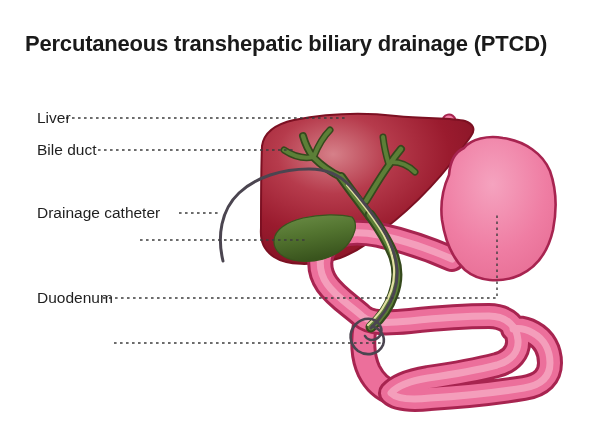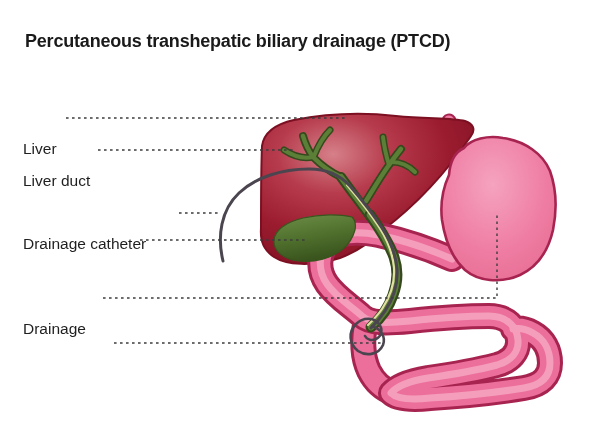--- a/index.html
+++ b/index.html
@@ -1,25 +1,25 @@
 <!DOCTYPE html>
 <html><head>
 <meta charset="utf-8">
 <style>
   html,body{margin:0;padding:0;}
   body{width:600px;height:440px;background:#ffffff;font-family:"Liberation Sans",sans-serif;}
   #page{position:relative;width:600px;height:440px;background:#ffffff;overflow:hidden;}
   #art{position:absolute;left:0;top:0;}
   .title{
     position:absolute;left:25px;top:31px;
-    font-size:18px;font-weight:700;color:#1a1a1a;letter-spacing:-0.2px;white-space:nowrap;
+    font-size:22px;font-weight:700;color:#1a1a1a;letter-spacing:-0.2px;white-space:nowrap;
   }
   .label{
-    position:absolute;left:23px;
-    font-size:15.5px;color:#1f1f1f;white-space:nowrap;line-height:17px;margin-top:31px;
+    position:absolute;left:37px;
+    font-size:15.5px;color:#1f1f1f;white-space:nowrap;line-height:17px;
   }
   .lbl-liver{top:109px;}
   .lbl-bileduct{top:141px;}
   .lbl-catheter{top:204px;}
   .lbl-gallbladder{top:231px;}
   .lbl-stomach{top:289px;}
   .lbl-duodenum{top:333px;}
 </style>
 </head>
 <body>
@@ -142,17 +142,17 @@
       <path d="M 179,213 H 221"></path>
       <path d="M 140,240 H 308"></path>
       <path d="M 103,298 H 497 V 212"></path>
       <path d="M 114,343 H 383"></path>
     </g>
   </svg>
 
   <div class="title">Percutaneous transhepatic biliary drainage (PTCD)</div>
 
   <div class="label lbl-liver">Liver</div>
-  <div class="label lbl-bileduct">Liver duct</div>
+  <div class="label lbl-bileduct">Bile duct</div>
   <div class="label lbl-catheter">Drainage catheter</div>
-  <div class="label lbl-stomach">Drainage</div>
+  <div class="label lbl-stomach">Duodenum</div>
 
 </div>
 
 </body></html>

